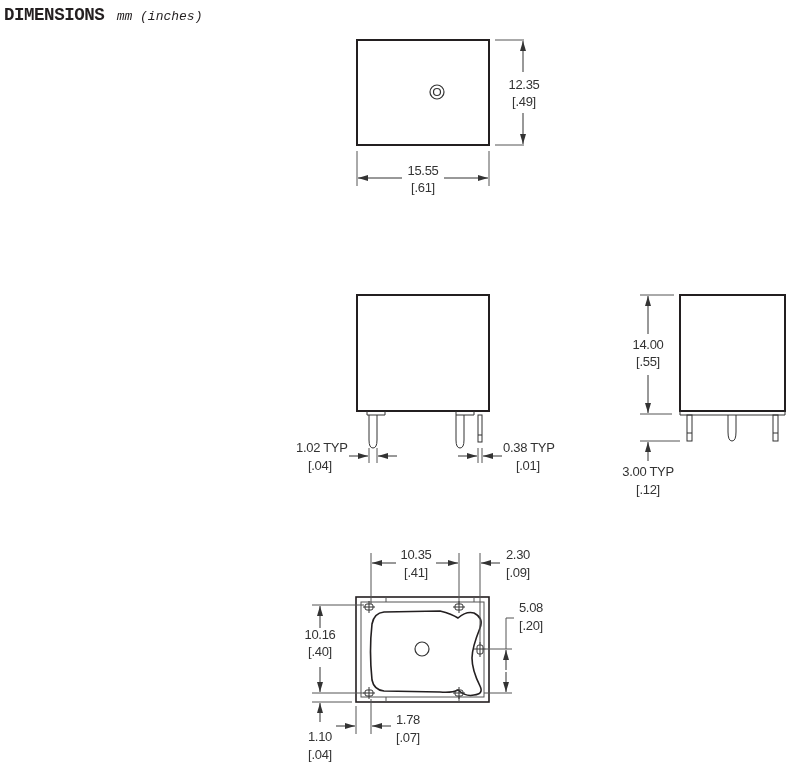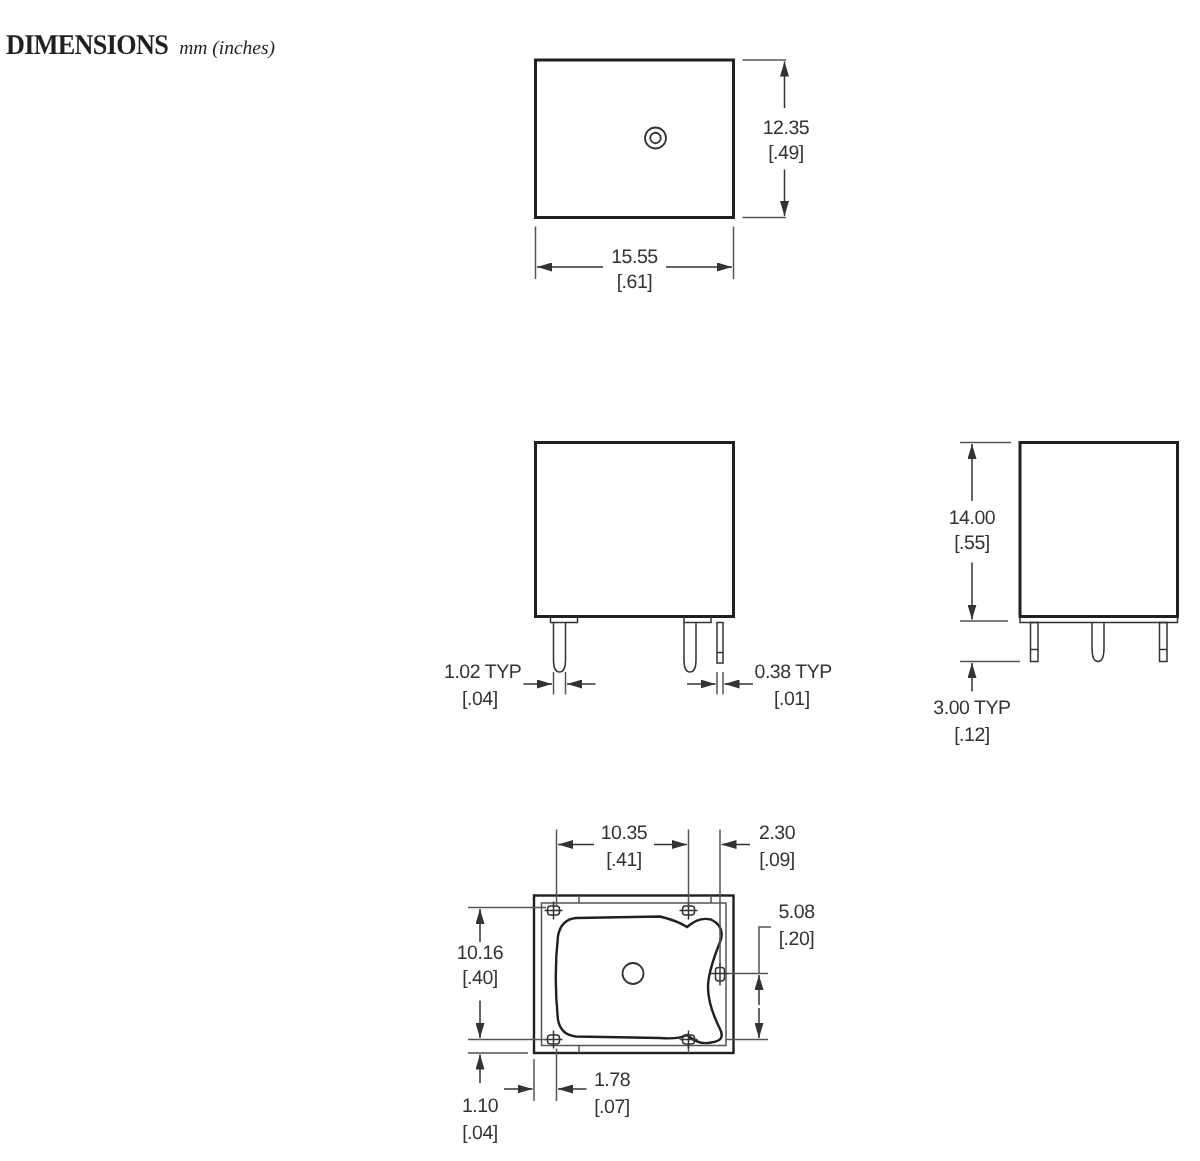--- a/index.html
+++ b/index.html
@@ -1,17 +1,17 @@
 <!DOCTYPE html>
 <html><head>
 <meta charset="utf-8">
 <style>
   html,body{margin:0;padding:0;background:#ffffff;}
   body{width:800px;height:774px;position:relative;overflow:hidden;font-family:"Liberation Sans",sans-serif;}
-  .title{position:absolute;left:4px;top:20px;font-family:Liberation Serif, serif;color:#231f20;}
+  .title{position:absolute;left:4px;top:4px;font-family:Liberation Mono, monospace;color:#231f20;}
   .title .main{font-weight:bold;font-size:19px;letter-spacing:-0.5px;transform:scaleX(0.92);display:inline-block;transform-origin:left;}
   .title .unit{font-style:italic;font-size:13px;margin-left:-6px;}
   svg{position:absolute;left:0;top:0;}
   .dim{font-family:"Liberation Sans",sans-serif;font-size:13px;fill:#333;letter-spacing:-0.3px;}
 </style>
 </head>
 <body>
 
 <div class="title">
   <span class="main">DIMENSIONS</span>

